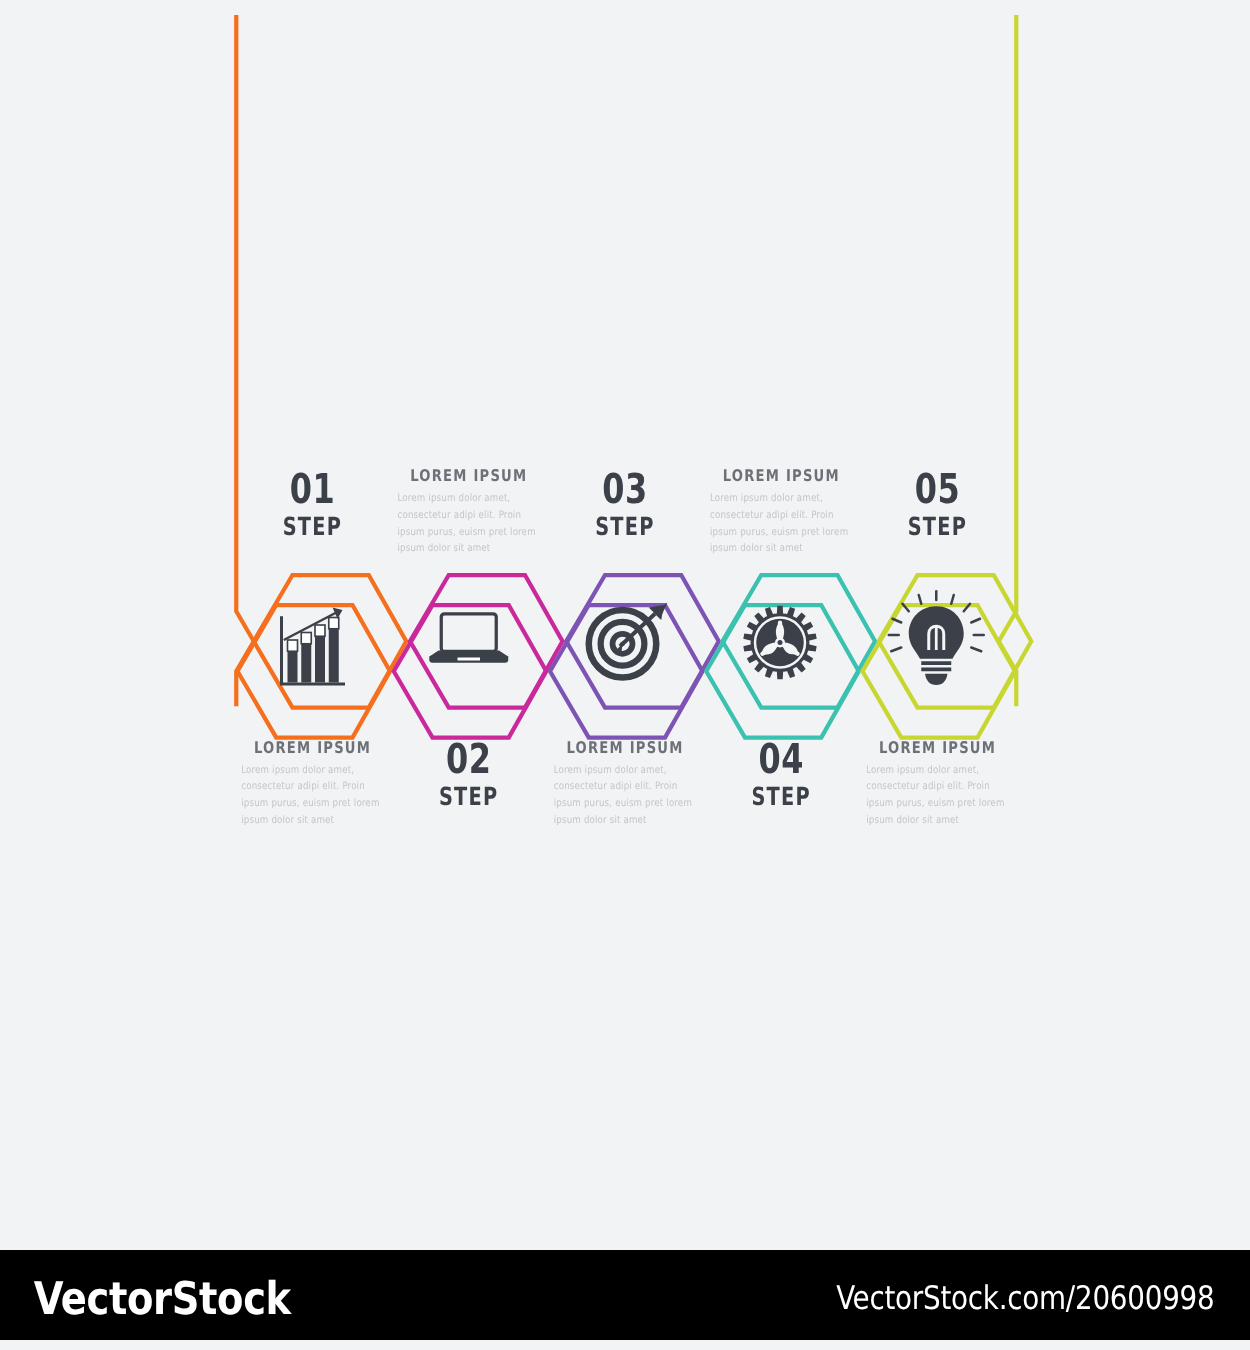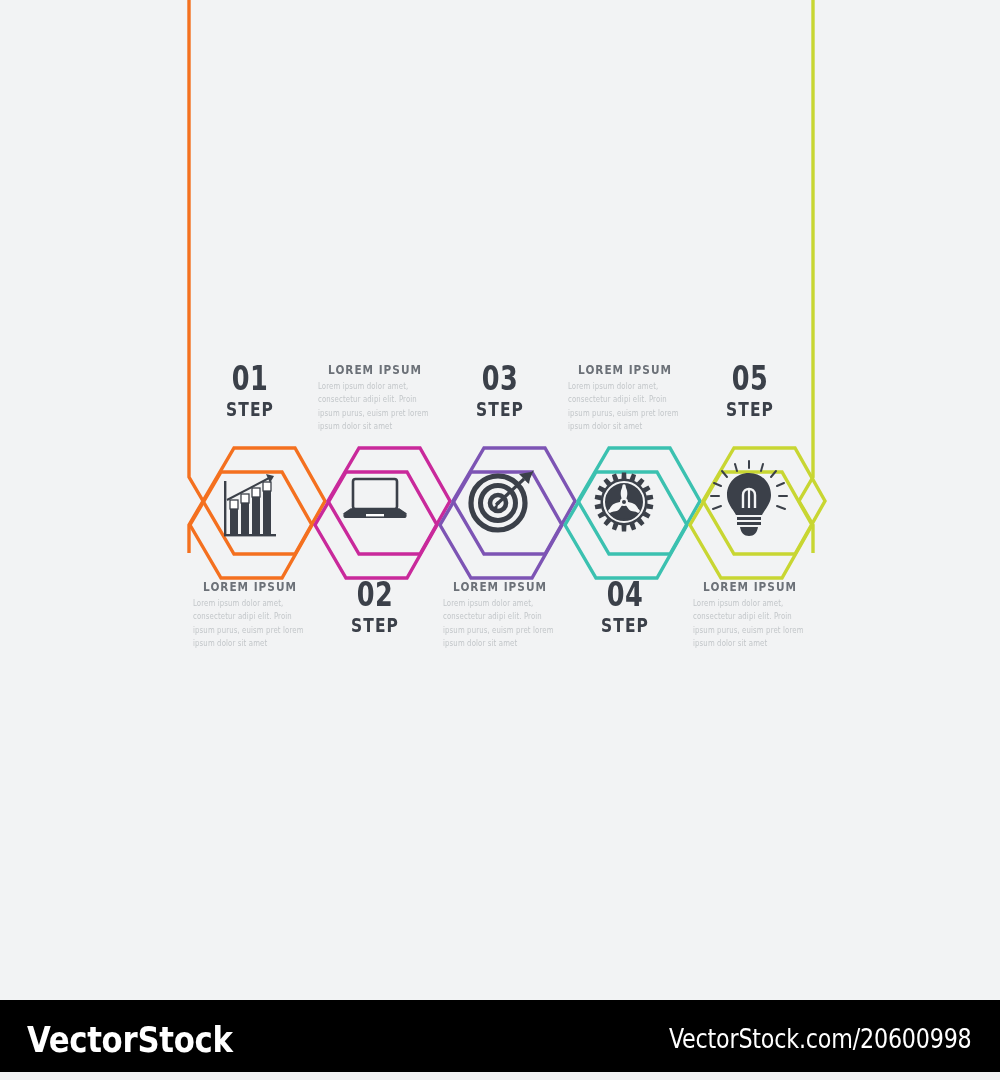--- a/index.html
+++ b/index.html
@@ -4,21 +4,21 @@
 <style>
   html,body{margin:0;padding:0;}
   body{
     width:1000px;height:1080px;
     background:#f2f3f4;
     font-family:"Liberation Sans", sans-serif;
     overflow:hidden;
     position:relative;
   }
   #infographic{
-    position:absolute;left:0;top:0;width:1000px;height:1000px;
+    position:absolute;left:0;top:12px;width:1000px;height:1000px;
   }
   #svg-stage{position:absolute;left:0;top:0;width:1000px;height:1000px;}
 
   .txt{position:absolute;}
   .step-num{
     font-family:"DejaVu Sans Condensed","Liberation Sans", sans-serif;
     font-size:33px;font-weight:700;color:#3b4049;
     letter-spacing:0.5px;text-align:center;line-height:1;
     font-stretch:condensed;
     transform:scaleX(0.86);

